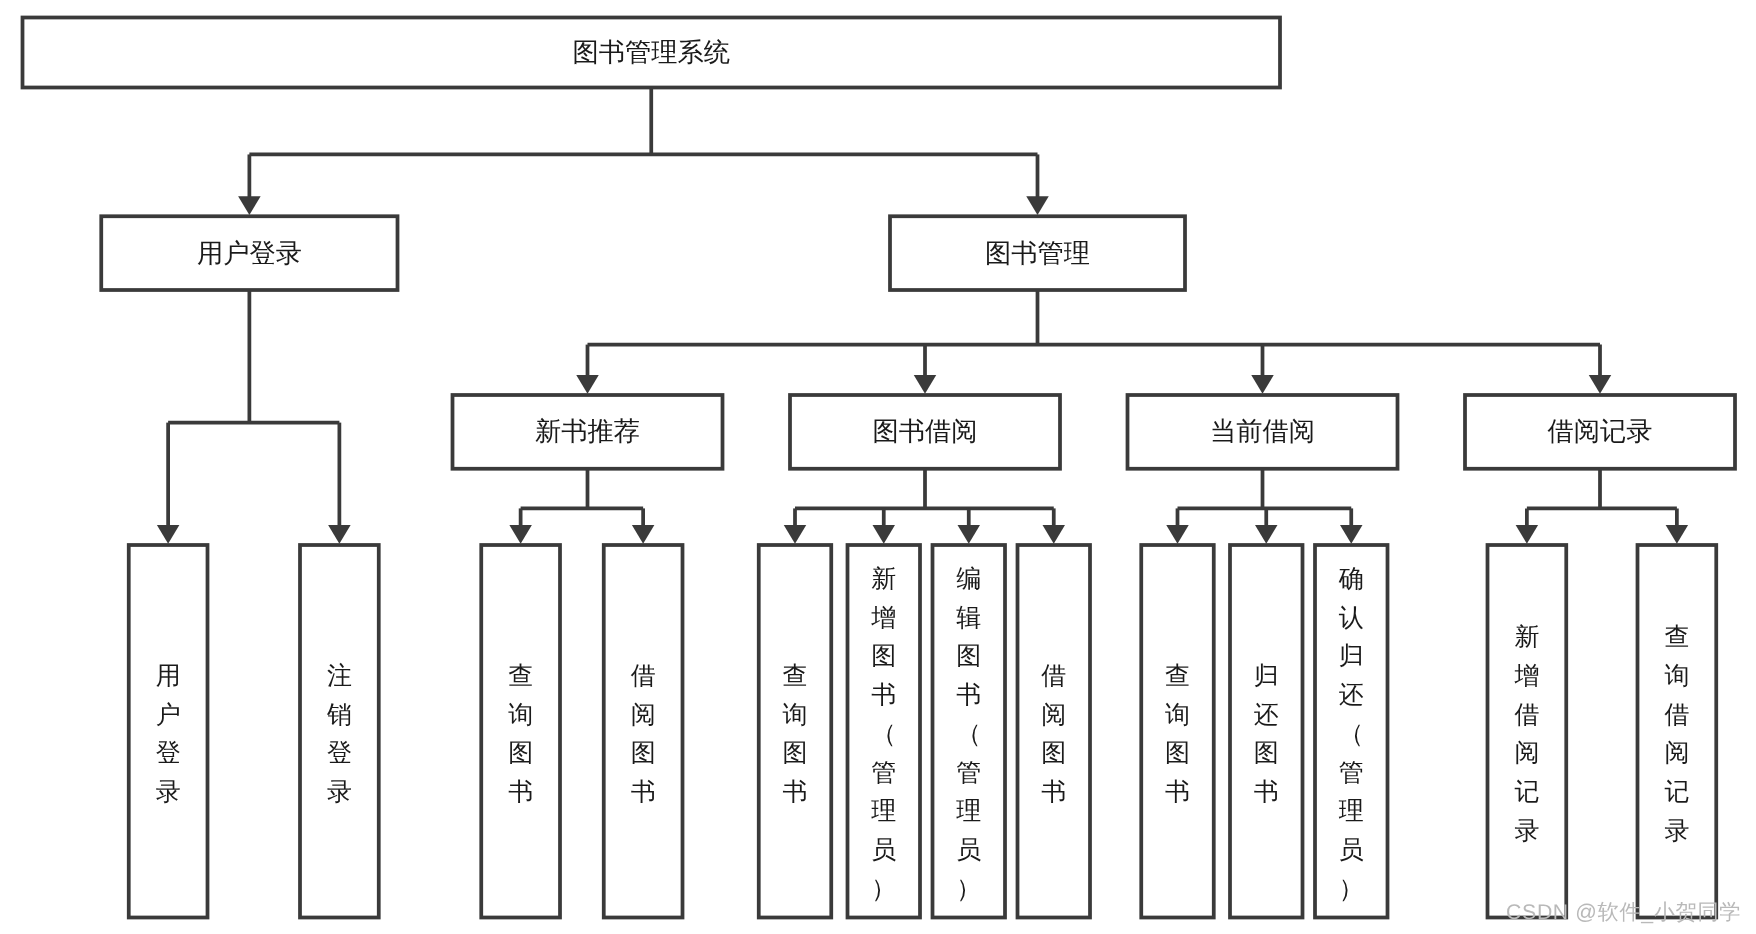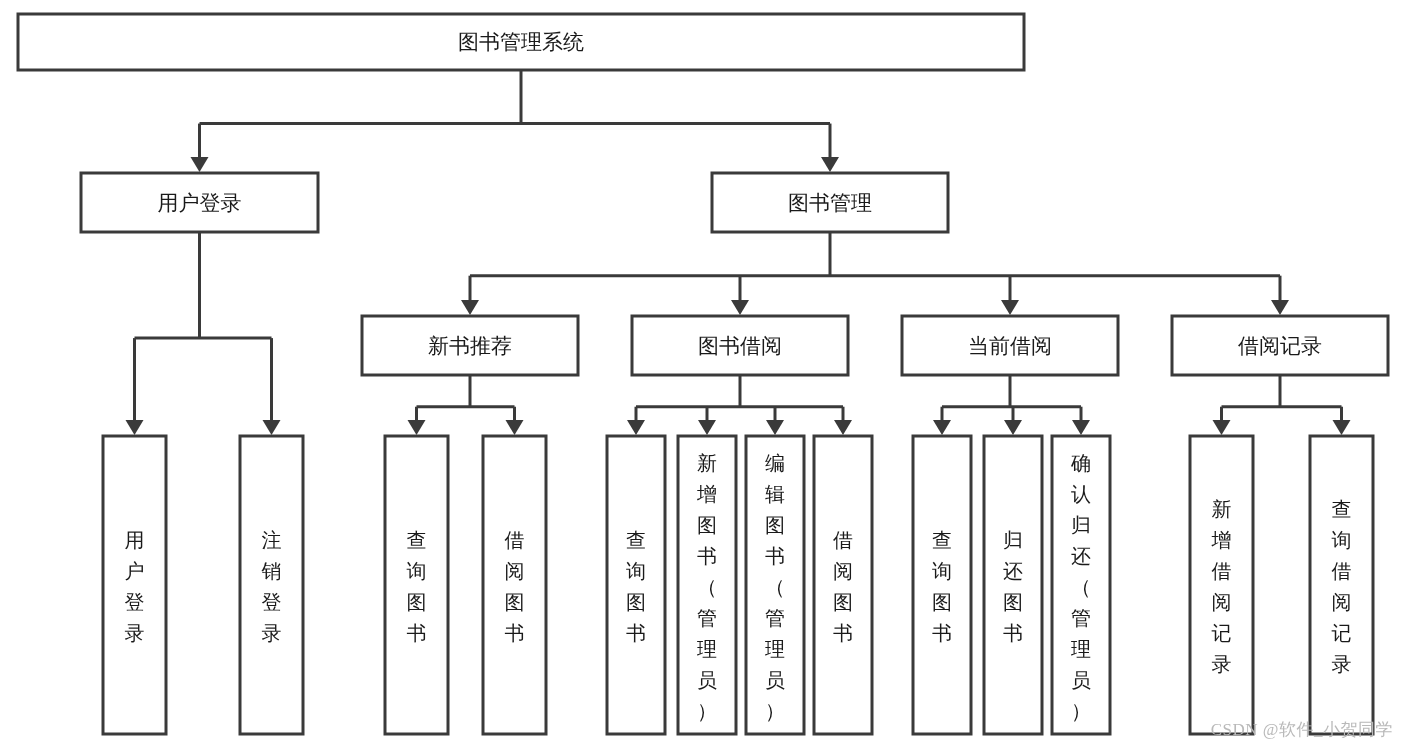--- a/index.html
+++ b/index.html
@@ -52,21 +52,21 @@
     stroke-linecap: butt;
   }
   .edge-arrow {
     fill: #3a3a3a;
     stroke: none;
   }
   .watermark {
     position: absolute;
     right: 12px;
     bottom: 6px;
-    font-family: Liberation Serif, serif;
+    font-family: Liberation Sans, sans-serif;
     font-size: 17px;
     color: #b9b9b9;
     white-space: nowrap;
     letter-spacing: 0.5px;
     pointer-events: none;
   }
 </style>
 </head>
 <body>
 

